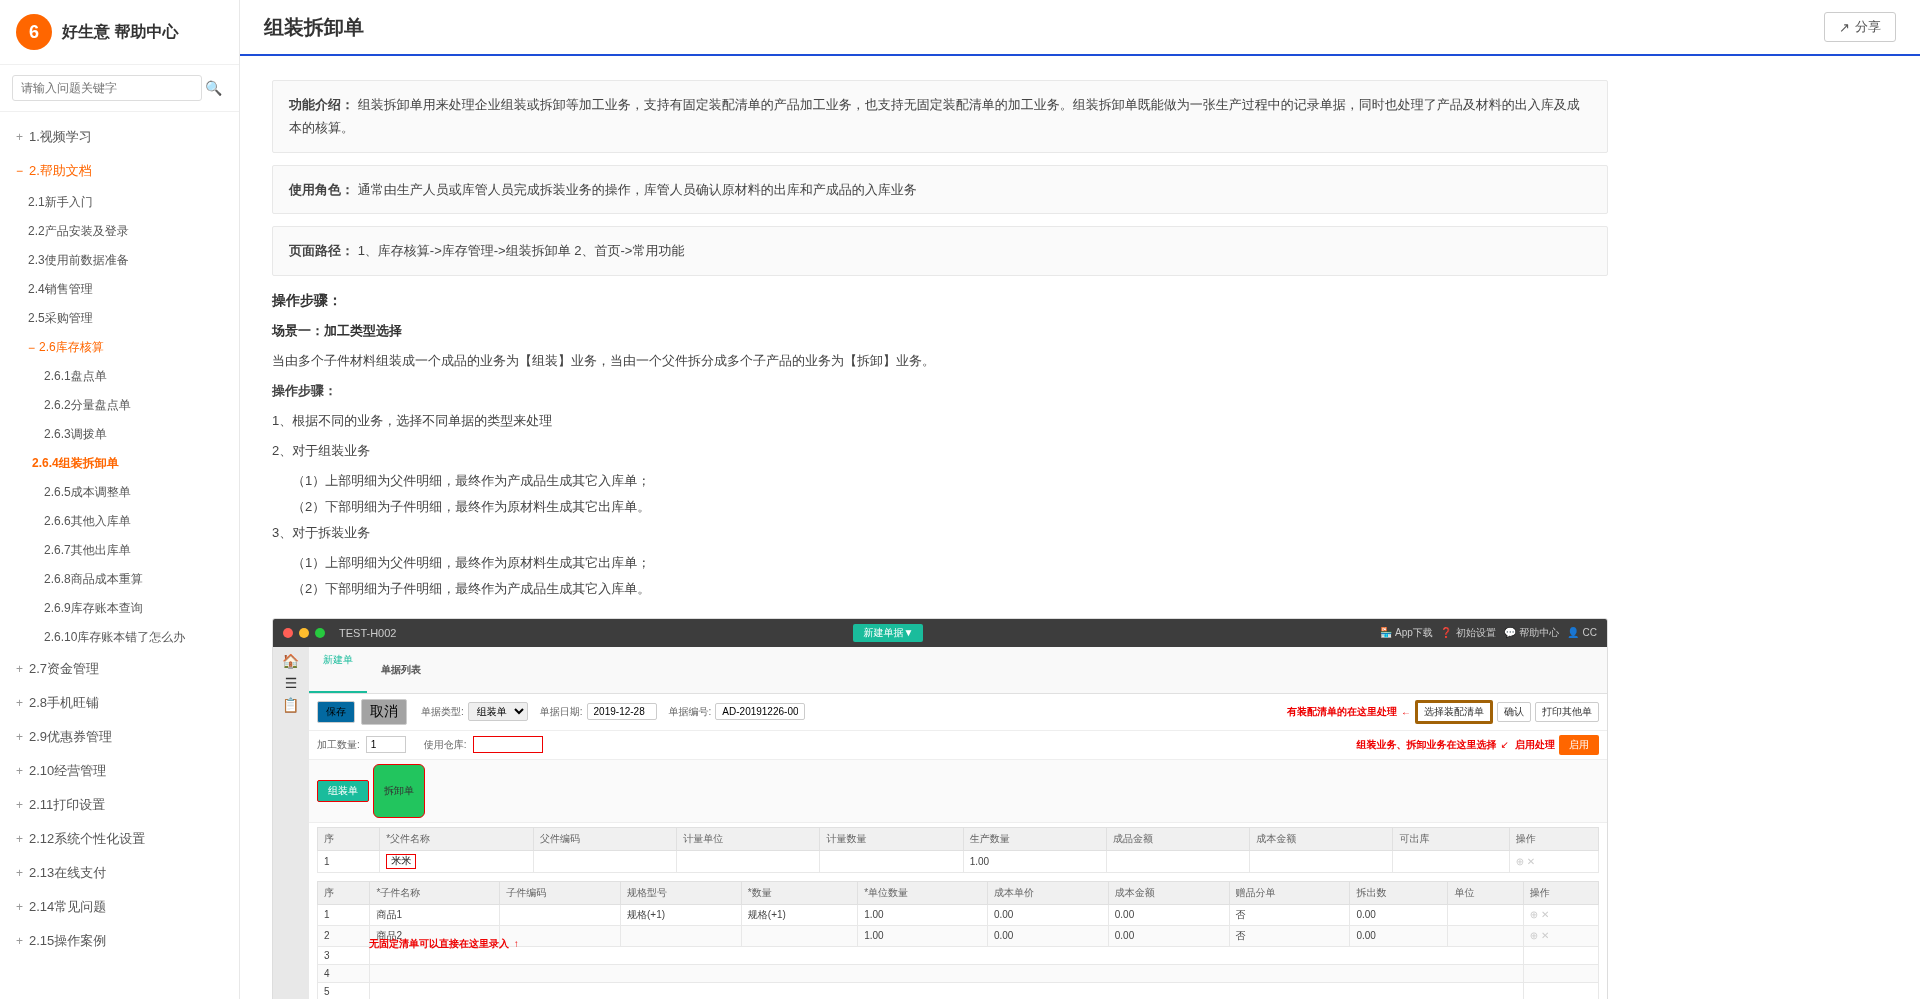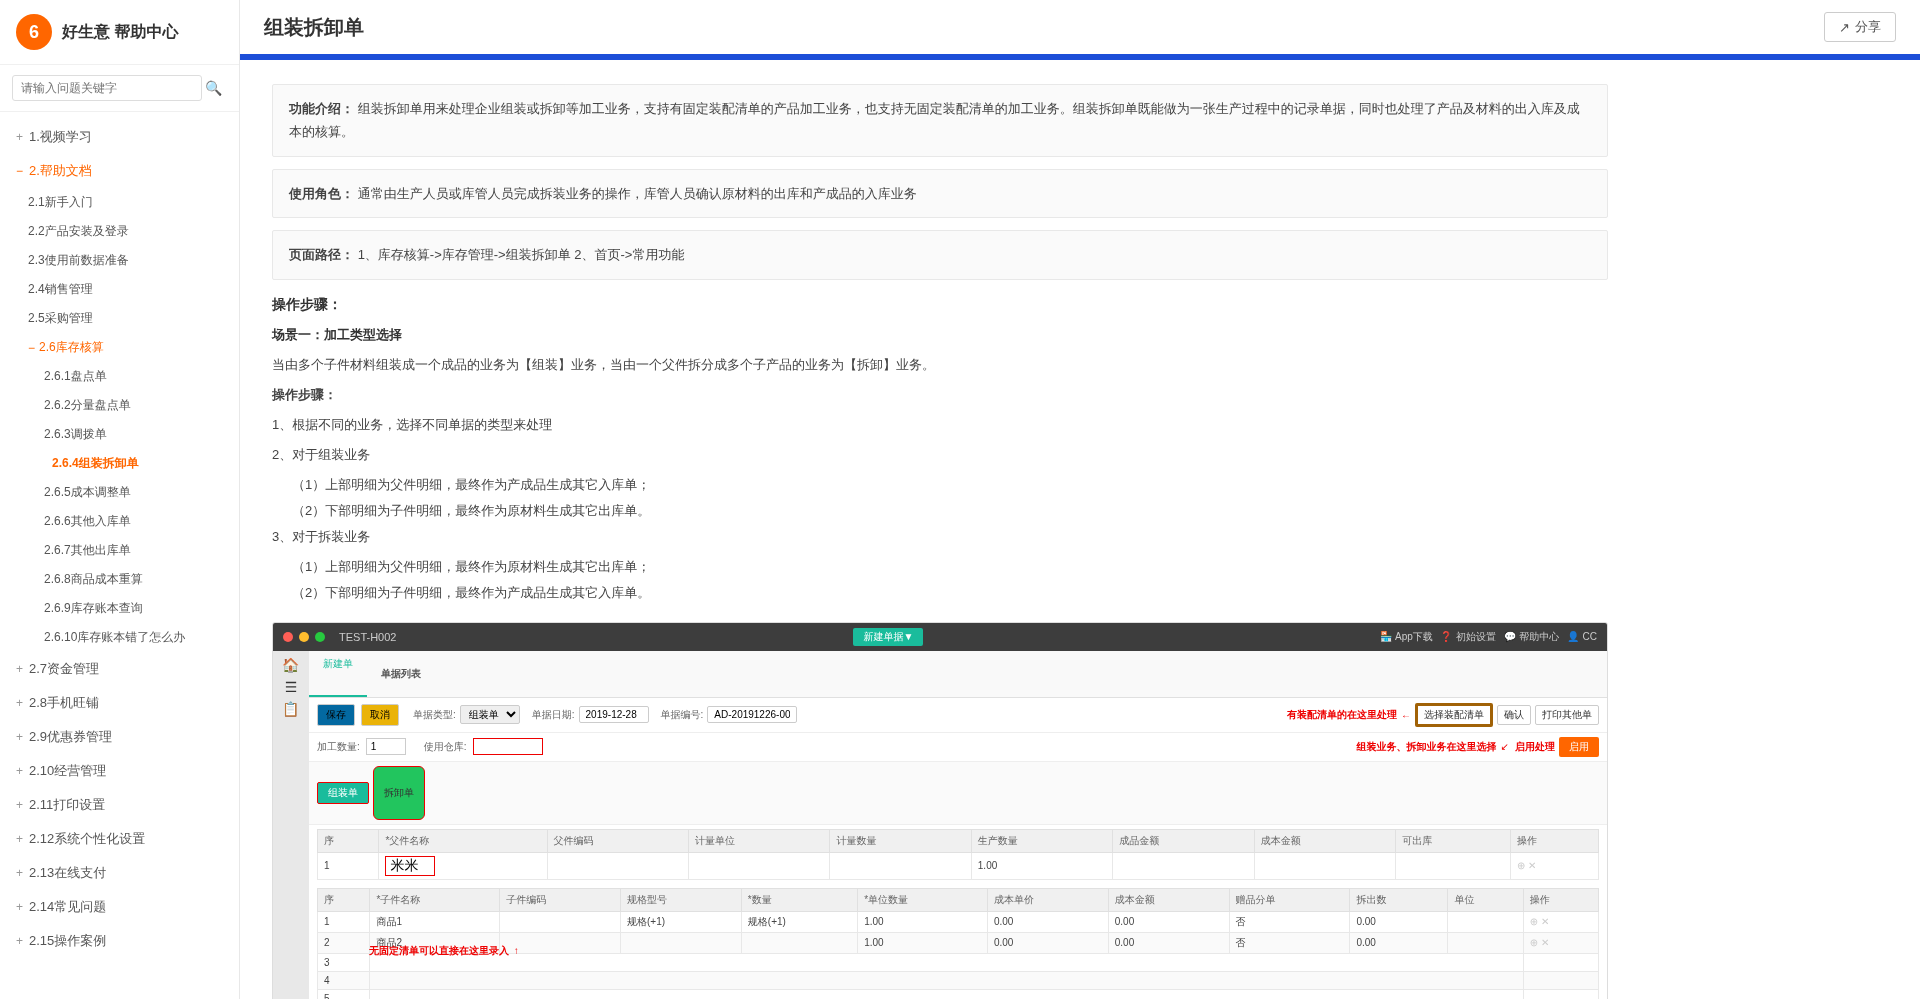--- a/index.html
+++ b/index.html
@@ -17,21 +17,21 @@
     .nav-item { padding: 8px 16px; cursor: pointer; font-size: 13px; color: #555; display: flex; align-items: center; }
     .nav-item .nav-icon { margin-right: 6px; font-size: 12px; color: #999; }
     .nav-item.active { color: #f60; }
     .nav-item.active .nav-icon { color: #f60; }
     .nav-sub-item { padding: 6px 16px 6px 32px; cursor: pointer; font-size: 12px; color: #555; display: flex; align-items: center; }
     .nav-sub-item.active { color: #f60; }
     .nav-sub-item.active-current { color: #f60; font-weight: bold; }
 
     
     .main-content { flex: 1; display: flex; flex-direction: column; overflow: hidden; }
-    .main-header { background: #fff; padding: 12px 24px; border-bottom: 6px solid #1d4ed8; display: flex; align-items: center; justify-content: space-between; }
+    .main-header { background: #fff; padding: 12px 24px; border-bottom: 2px solid #1d4ed8; display: flex; align-items: center; justify-content: space-between; }
     .main-title { font-size: 20px; font-weight: bold; color: #333; }
     .share-btn { border: 1px solid #ccc; background: #fff; padding: 5px 14px; border-radius: 3px; font-size: 13px; color: #555; cursor: pointer; display: flex; align-items: center; gap: 5px; }
 
     .content-area { flex: 1; overflow-y: auto; background: #fff; }
     .content-body { padding: 24px 32px; max-width: 1400px; }
 
     .info-block { border: 1px solid #e8e8e8; border-radius: 2px; padding: 12px 16px; margin-bottom: 12px; background: #fafafa; font-size: 13px; line-height: 1.8; color: #444; }
 
     .section-title { font-size: 14px; font-weight: bold; color: #333; margin: 16px 0 10px 0; }
     .scene-title { font-size: 13px; font-weight: bold; color: #333; margin: 12px 0 8px 0; }
@@ -92,21 +92,21 @@
     </div>
     <div class="nav-sub-item" style="padding-left:44px;">
       <span>2.6.1盘点单</span>
     </div>
     <div class="nav-sub-item" style="padding-left:44px;">
       <span>2.6.2分量盘点单</span>
     </div>
     <div class="nav-sub-item" style="padding-left:44px;">
       <span>2.6.3调拨单</span>
     </div>
-    <div class="nav-sub-item active-current" style="color:#f60;font-weight:bold;margin-left:20px;">
+    <div class="nav-sub-item active-current" style="color:#f60;font-weight:bold;">
       <span>2.6.4组装拆卸单</span>
     </div>
     <div class="nav-sub-item" style="padding-left:44px;">
       <span>2.6.5成本调整单</span>
     </div>
     <div class="nav-sub-item" style="padding-left:44px;">
       <span>2.6.6其他入库单</span>
     </div>
     <div class="nav-sub-item" style="padding-left:44px;">
       <span>2.6.7其他出库单</span>
@@ -226,21 +226,21 @@
 
             <div style="flex:1;background:#fff;">
 
               <div style="display:flex;border-bottom:1px solid #e0e0e0;background:#f9f9f9;">
                 <div style="padding:6px 14px;font-size:10px;border-bottom:2px solid #1abc9c;color:#1abc9c;cursor:pointer;">新建单</div>
                 <div style="padding:16px 14px;font-size:10px;color:#555;cursor:pointer;font-weight:bold;">单据列表</div>
               </div>
 
               <div style="padding:5px 8px;display:flex;align-items:center;gap:6px;border-bottom:1px solid #eee;background:#fff;">
                 <button style="border:1px solid #ccc;background:#0369a1;padding:3px 8px;border-radius:2px;font-size:10px;cursor:pointer;">保存</button>
-                <button style="border:1px solid #ccc;background:#eab308;padding:3px 8px;border-radius:2px;font-size:10px;cursor:pointer;">取消</button>
+                <button style="border:1px solid #ccc;background:#a3a3a3;padding:3px 8px;border-radius:2px;font-size:14px;cursor:pointer;">取消</button>
                 <div style="display:flex;align-items:center;gap:4px;margin-left:8px;font-size:10px;">
                   <span style="color:#666;">单据类型:</span>
                   <select style="border:1px solid #ccc;padding:2px 4px;font-size:10px;border-radius:2px;">
                     <option>组装单</option>
                   </select>
                   <span style="color:#666;margin-left:8px;">单据日期:</span>
                   <input type="text" style="border: 1px solid rgb(204, 204, 204); padding: 2px 6px; font-size: 10px; border-radius: 2px; width: 70px;" value="2019-12-28">
                   <span style="color:#666;margin-left:8px;">单据编号:</span>
                   <input type="text" style="border: 1px solid rgb(204, 204, 204); padding: 2px 6px; font-size: 10px; border-radius: 2px; width: 90px;" value="AD-20191226-001">
                 </div>
@@ -289,21 +289,21 @@
                       <th>成品金额</th>
                       <th>成本金额</th>
                       <th>可出库</th>
                       <th>操作</th>
                     </tr>
                   </thead>
                   <tbody>
                     <tr>
                       <td>1</td>
                       <td>
-                        <input type="text" style="border: 1px solid rgb(238, 0, 0); padding: 1px 4px; font-size: 14px; width: 50px;" value="米米">
+                        <input type="text" style="border: 1px solid rgb(238, 0, 0); padding: 1px 4px; font-size: 10px; width: 30px;" value="米米">
                       </td>
                       <td></td>
                       <td></td>
                       <td></td>
                       <td>1.00</td>
                       <td></td>
                       <td></td>
                       <td></td>
                       <td>
                         <span style="cursor:pointer;color:#ccc;">⊕</span>

